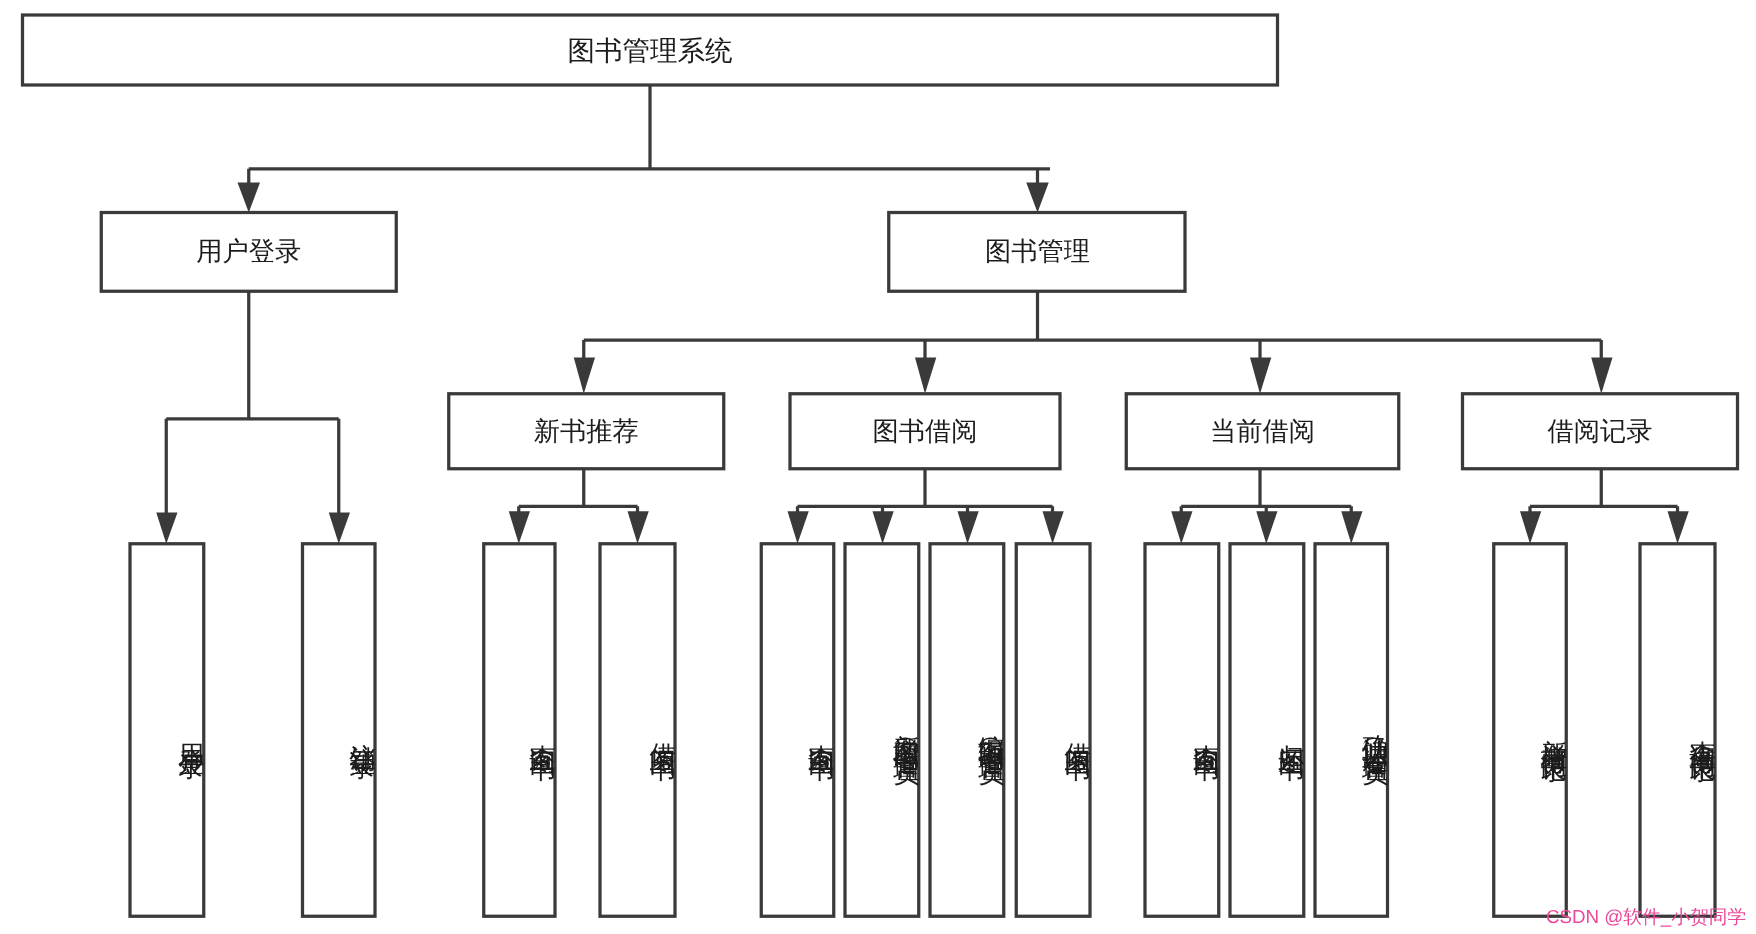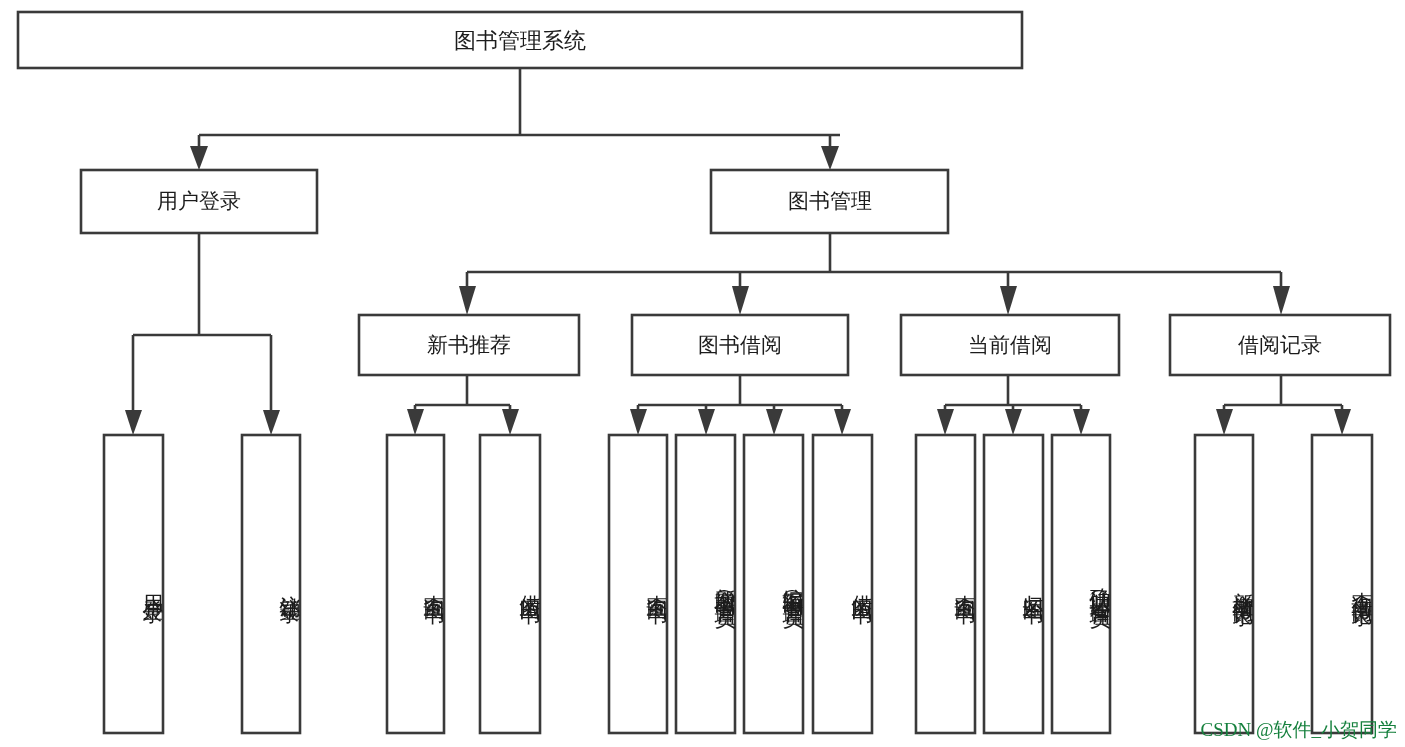--- a/index.html
+++ b/index.html
@@ -66,23 +66,23 @@
     letter-spacing: 3px;
     color: #1c1c1c;
     text-align: center;
     white-space: nowrap;
     pointer-events: none;
   }
   .watermark {
     position: absolute;
     right: 8px;
     bottom: 4px;
-    font-family: Liberation Serif, serif;
-    font-size: 19px;
-    color: #15803d;
+    font-family: Liberation Sans, sans-serif;
+    font-size: 15px;
+    color: #ec4899;
     white-space: nowrap;
   }
 </style>
 </head>
 <body>
 
 <div id="diagram-root">
 
   <svg id="tree-svg" viewBox="0 0 1405 747">
     <defs>

